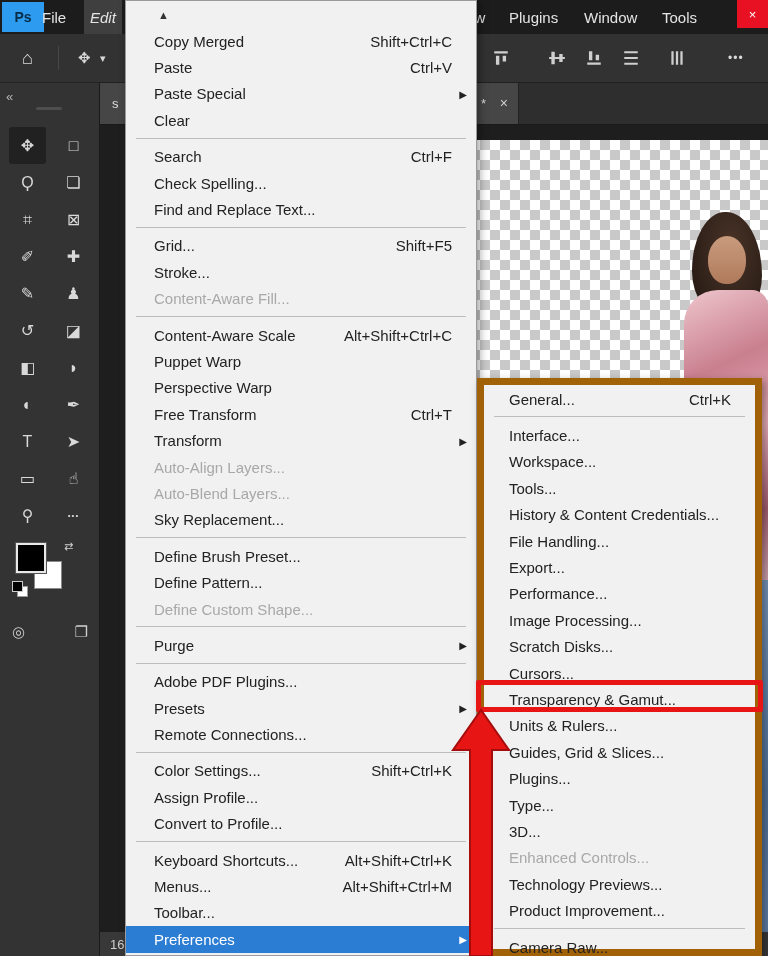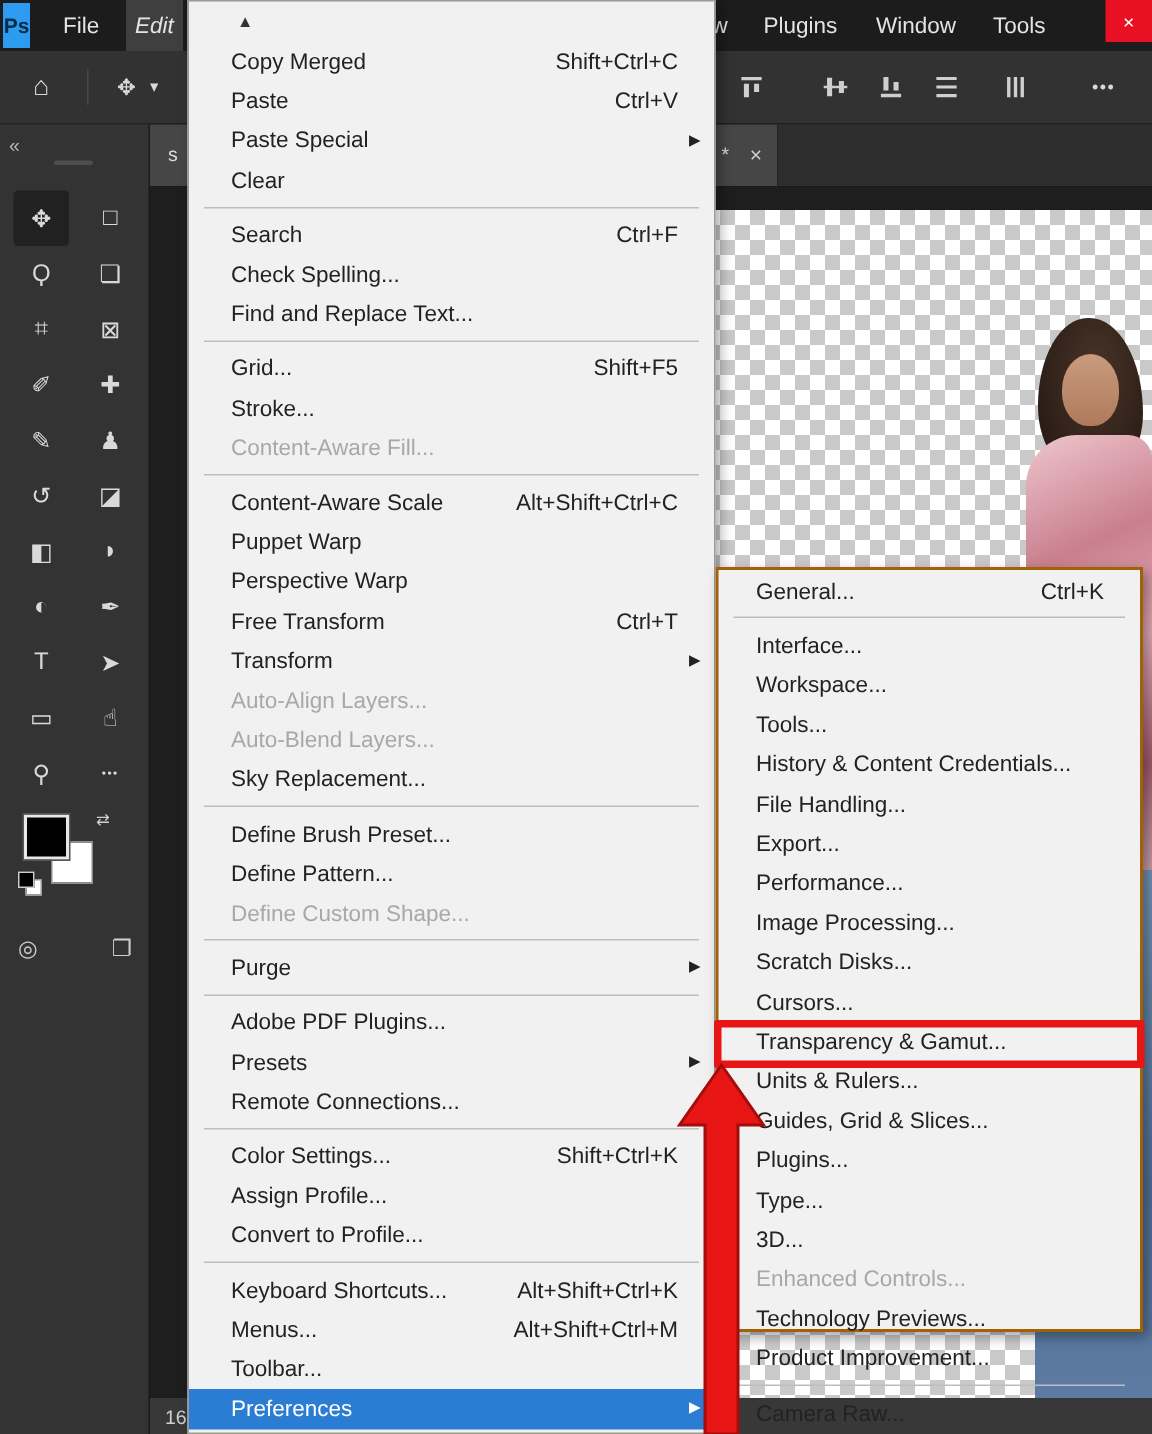--- a/index.html
+++ b/index.html
@@ -1,21 +1,21 @@
 <!DOCTYPE html>
 <html><head>
 <meta charset="utf-8">
 <style>
   html,body{margin:0;padding:0;}
   body{font-family:"Liberation Sans","DejaVu Sans",sans-serif;}
   .stage{position:relative;width:768px;height:956px;overflow:hidden;background:#1d1d1d;}
 
   
   .menubar{position:absolute;top:0;left:0;right:0;height:34px;background:#1c1c1c;z-index:10;color:#e4e4e4;font-size:15px;}
-  .ps-logo{position:absolute;left:2px;top:2px;width:18px;height:30px;background:#2d9bf0;color:#062c47;font-weight:bold;font-size:14px;display:flex;align-items:center;justify-content:center;border-radius:0;}
+  .ps-logo{position:absolute;left:2px;top:2px;width:42px;height:30px;background:#2d9bf0;color:#062c47;font-weight:bold;font-size:14px;display:flex;align-items:center;justify-content:center;border-radius:0;}
   .mb-item{position:absolute;top:0;height:34px;display:flex;align-items:center;padding:0 6px;}
   .mb-active{background:#3f3f3f;font-style:italic;}
   .win-close{position:absolute;right:0;top:0;width:31px;height:28px;background:#e81123;color:#fff;font-size:13px;display:flex;align-items:center;justify-content:center;}
 
   
   .optionsbar{position:absolute;left:0;right:0;top:34px;height:48px;background:#323232;border-bottom:1px solid #202020;z-index:6;}
   .ob{position:absolute;top:50%;transform:translateY(-50%);color:#d9d9d9;}
   .ob-div{position:absolute;top:12px;width:1px;height:24px;background:#474747;}
   .ob svg{display:block;}
 
@@ -60,21 +60,21 @@
   .menu-scroll{height:27px;display:flex;align-items:center;padding-left:32px;font-size:11px;color:#333;}
   .mi{height:26.4px;display:flex;align-items:center;padding:0 10px 0 28px;position:relative;box-sizing:border-box;}
   .mi .sc{margin-left:auto;padding-right:14px;}
   .mi .arr{position:absolute;right:9px;top:50%;transform:translateY(-50%);font-size:10px;}
   .mi.disabled{color:#a8a8a8;}
   .mi.hl{background:#2b7cd3;color:#fff;}
   .msep{height:10px;position:relative;}
   .msep::after{content:"";position:absolute;left:10px;right:10px;top:4px;border-top:1px solid #bdbdbd;}
 
   
-  .prefmenu{position:absolute;left:477px;top:378px;width:285px;height:510px;background:#f1f1f1;border:2px solid #a16207;box-sizing:border-box;z-index:31;box-shadow:3px 3px 8px rgba(0,0,0,.35);font-size:15px;color:#222;padding-top:1px;}
+  .prefmenu{position:absolute;left:477px;top:378px;width:285px;height:578px;background:#f1f1f1;border:7px solid #a16207;box-sizing:border-box;z-index:31;box-shadow:3px 3px 8px rgba(0,0,0,.35);font-size:15px;color:#222;padding-top:1px;}
   .pmi{height:26.4px;display:flex;align-items:center;padding:0 14px 0 25px;box-sizing:border-box;}
   .pmi .sc{margin-left:auto;padding-right:10px;}
   .pmi.disabled{color:#a8a8a8;}
 
   
   .ann-box{position:absolute;left:476px;top:680px;width:287px;height:32px;border:5px solid #e81515;border-radius:2px;box-sizing:border-box;z-index:60;}
   .ann-arrow{position:absolute;left:446px;top:706px;width:70px;height:250px;z-index:60;}
 </style>
 </head>
 <body>

